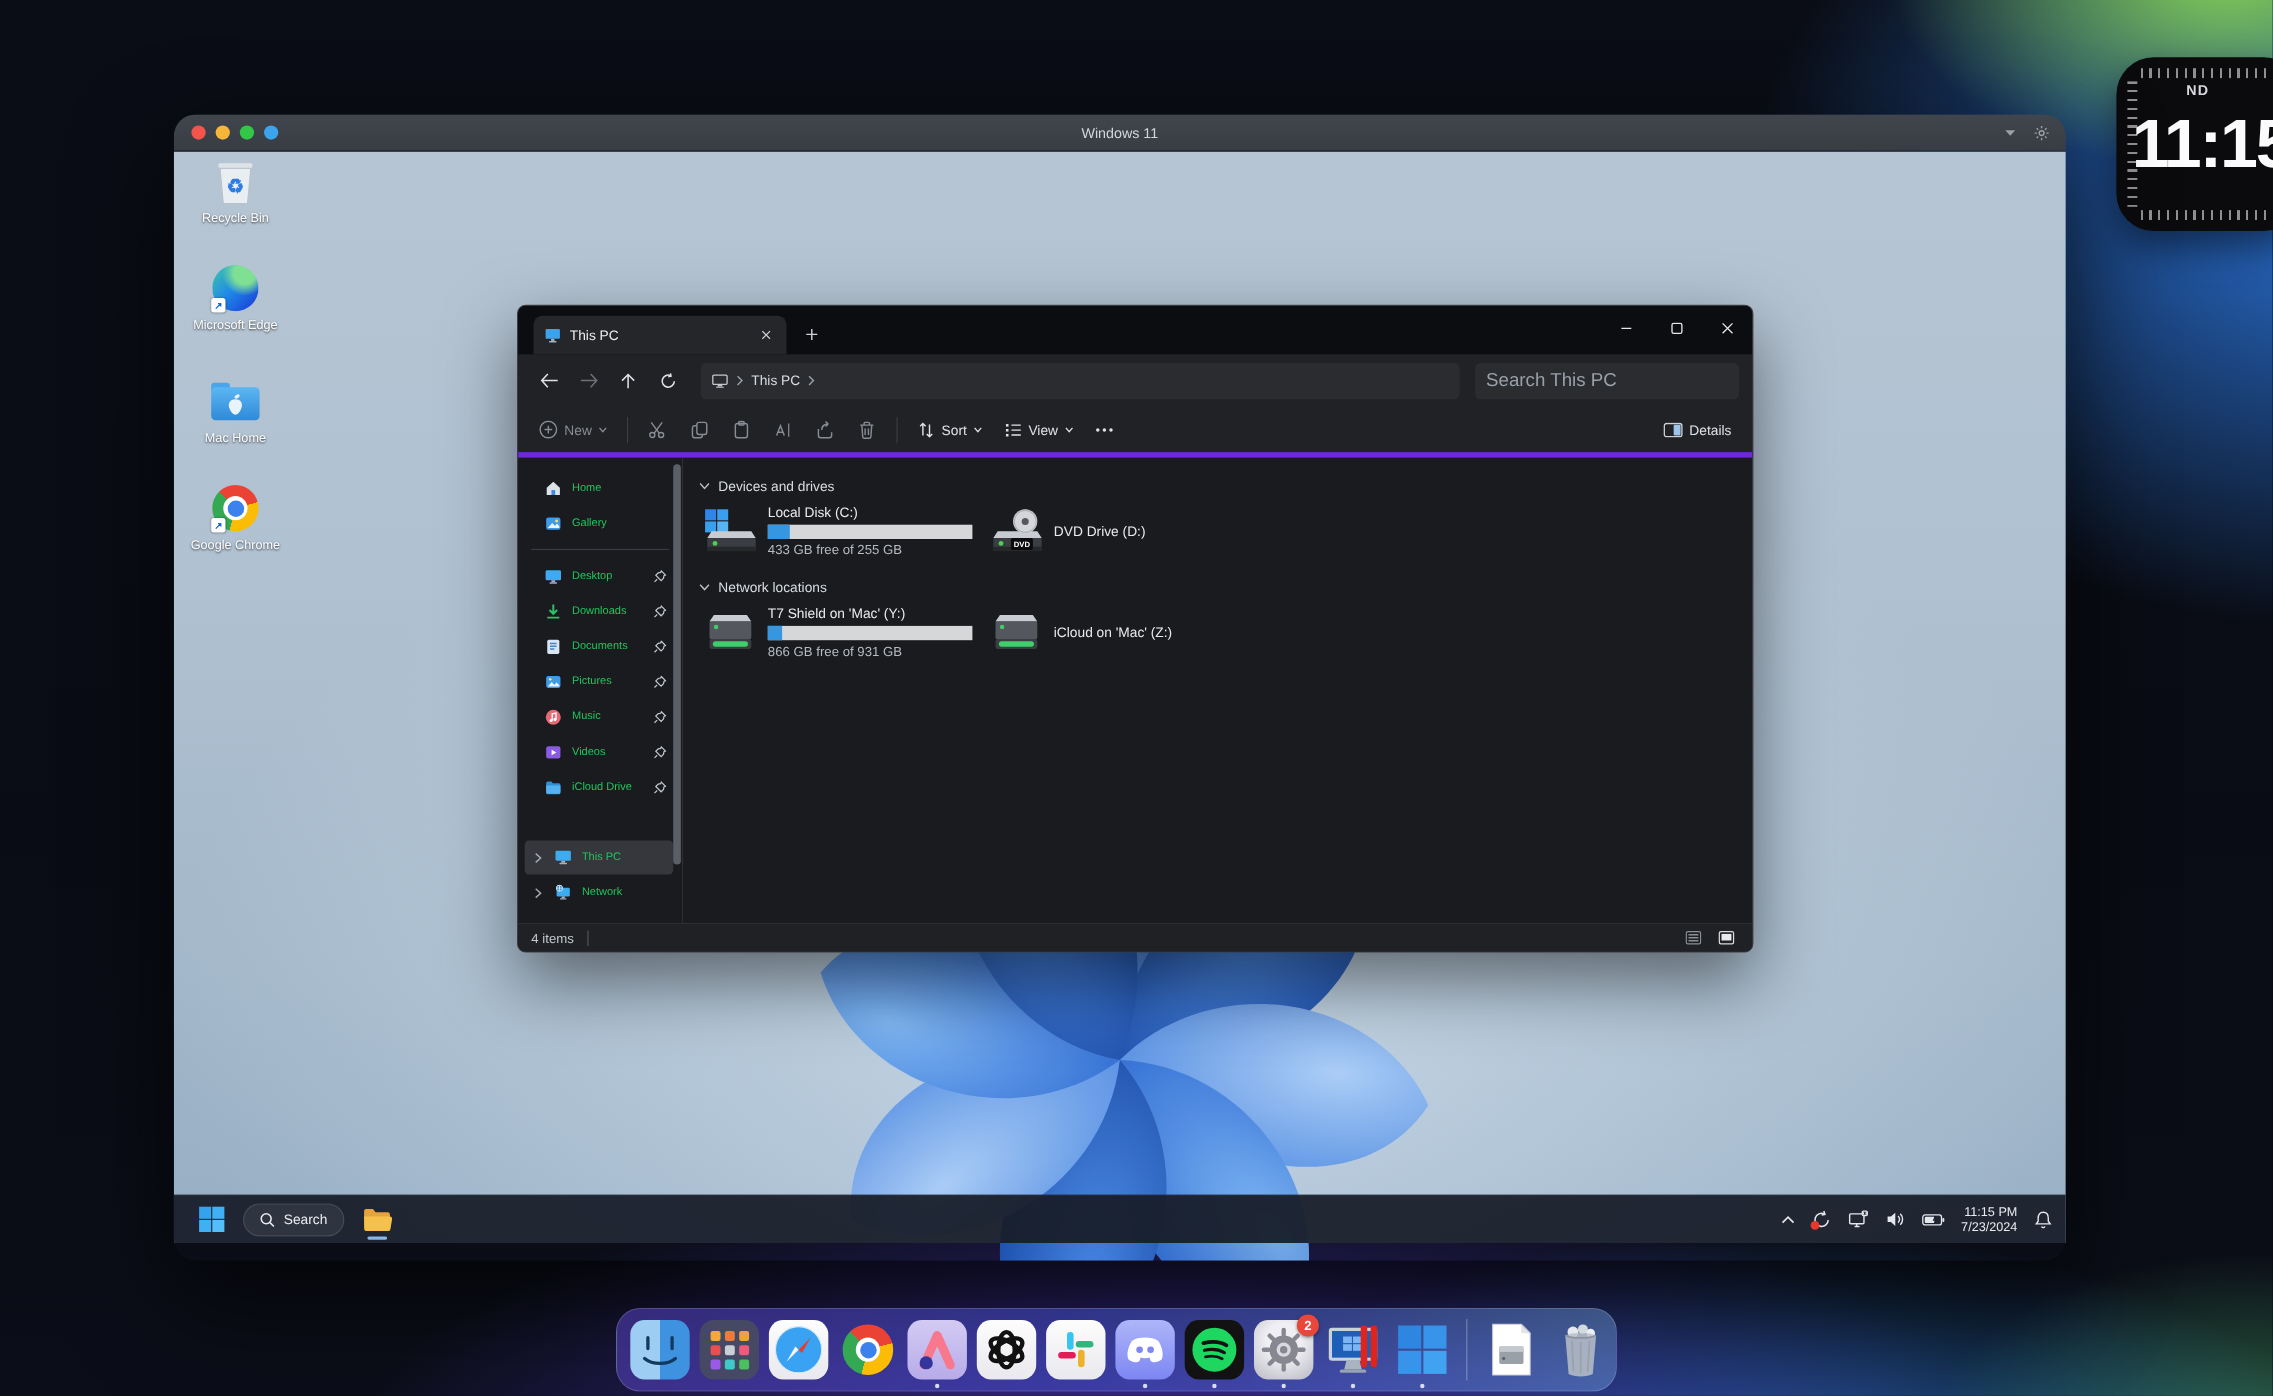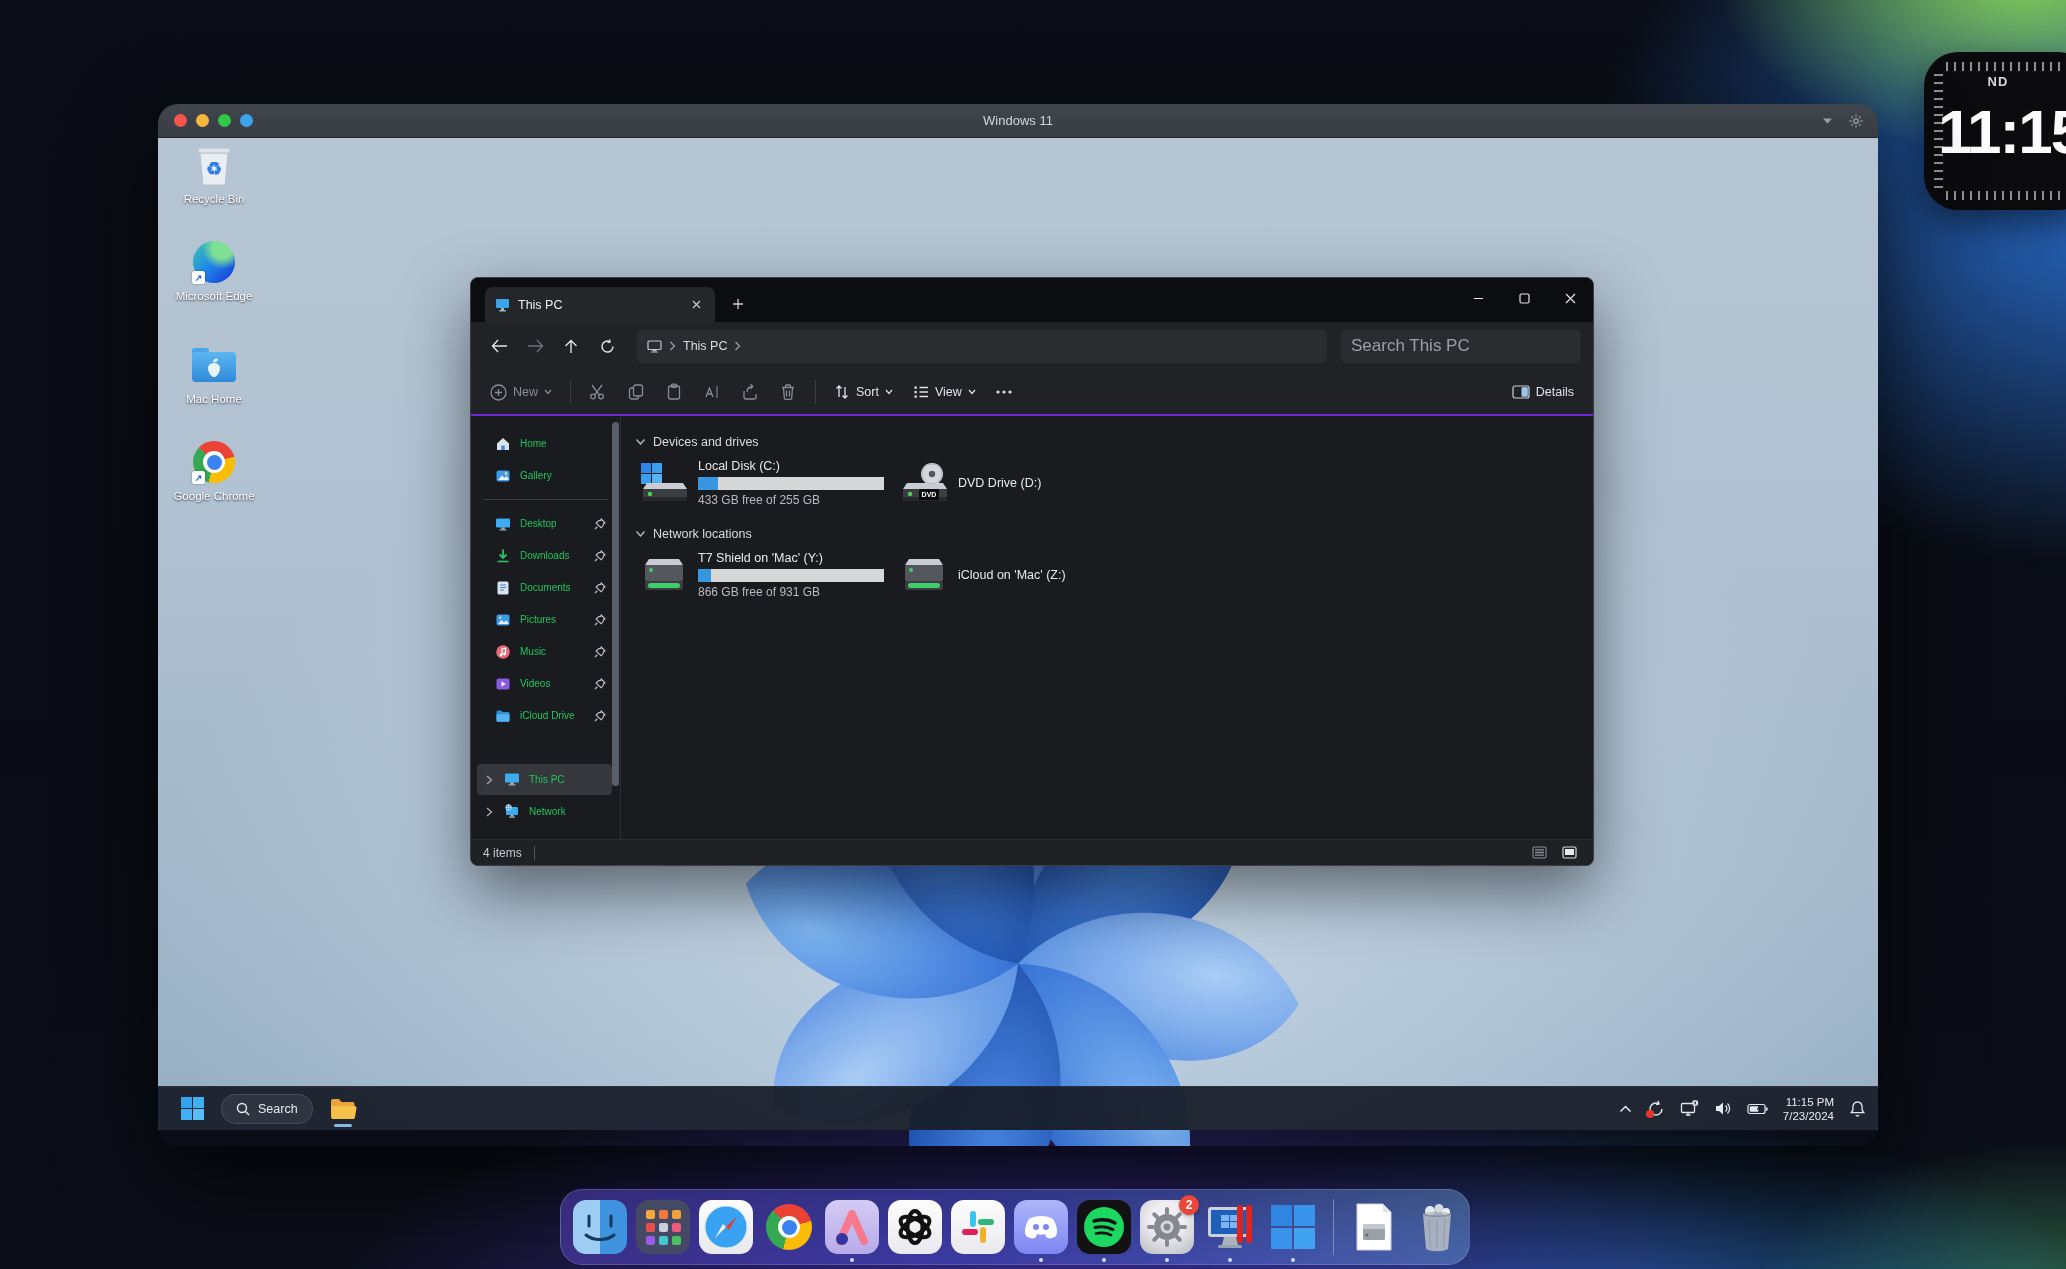--- a/index.html
+++ b/index.html
@@ -62,21 +62,21 @@
 .xtab-new{width:30px;height:30px;margin:0 0 3px 8px;display:flex;align-items:center;justify-content:center;border-radius:4px}
 .xwin-controls{position:absolute;right:0;top:0;height:40px;display:flex}
 .xwc{width:46px;height:40px;display:flex;align-items:center;justify-content:center}
 .xaddr{height:48px;background:#202225;display:flex;align-items:center;padding:0 12px;gap:4px;flex:0 0 auto}
 .navbtn{width:32px;height:32px;border-radius:4px;display:flex;align-items:center;justify-content:center}
 .addr-pill{flex:1;height:33px;background:#2a2c30;border-radius:5px;margin:0 10px;display:flex;align-items:center;padding:0 10px;gap:7px}
 .crumb{color:#dadde1}
 .search-pill{width:240px;height:33px;background:#2a2c30;border-radius:5px;display:flex;align-items:center;padding:0 10px;gap:8px}
 .search-pill input{flex:1;background:transparent;border:none;outline:none;color:#e3e5e9;font-size:17px;font-family:"Liberation Sans",sans-serif}
 .search-pill input::placeholder{color:#9aa0a8}
-.xtools{height:46px;background:#202225;border-bottom:2px solid #6d28d9;display:flex;align-items:center;padding:0 10px;gap:2px;flex:0 0 auto}
+.xtools{height:46px;background:#202225;border-bottom:5px solid #6d28d9;display:flex;align-items:center;padding:0 10px;gap:2px;flex:0 0 auto}
 .tbtn{height:34px;border-radius:4px;display:flex;align-items:center;justify-content:center;padding:0 9px;gap:6px}
 .tbtn.dim{color:#888d95}
 .tbtn.lit{color:#dfe2e7}
 .tsep{width:1px;height:24px;background:#3a3d43;margin:0 7px}
 .tspacer{flex:1}
 .xbody{flex:1;display:flex;min-height:0}
 .xsidebar{width:150px;position:relative;padding-top:12px;border-right:1px solid #2c2e33}
 .sitem{height:31px;display:flex;align-items:center;padding:0 6px 0 18px;gap:9px;border-radius:4px;margin:0 8px 1px 6px}
 .sitem.sel{background:#35373c}
 .sitem .slabel{flex:1;color:#22c55e;font-size:10px;white-space:nowrap;overflow:hidden}

